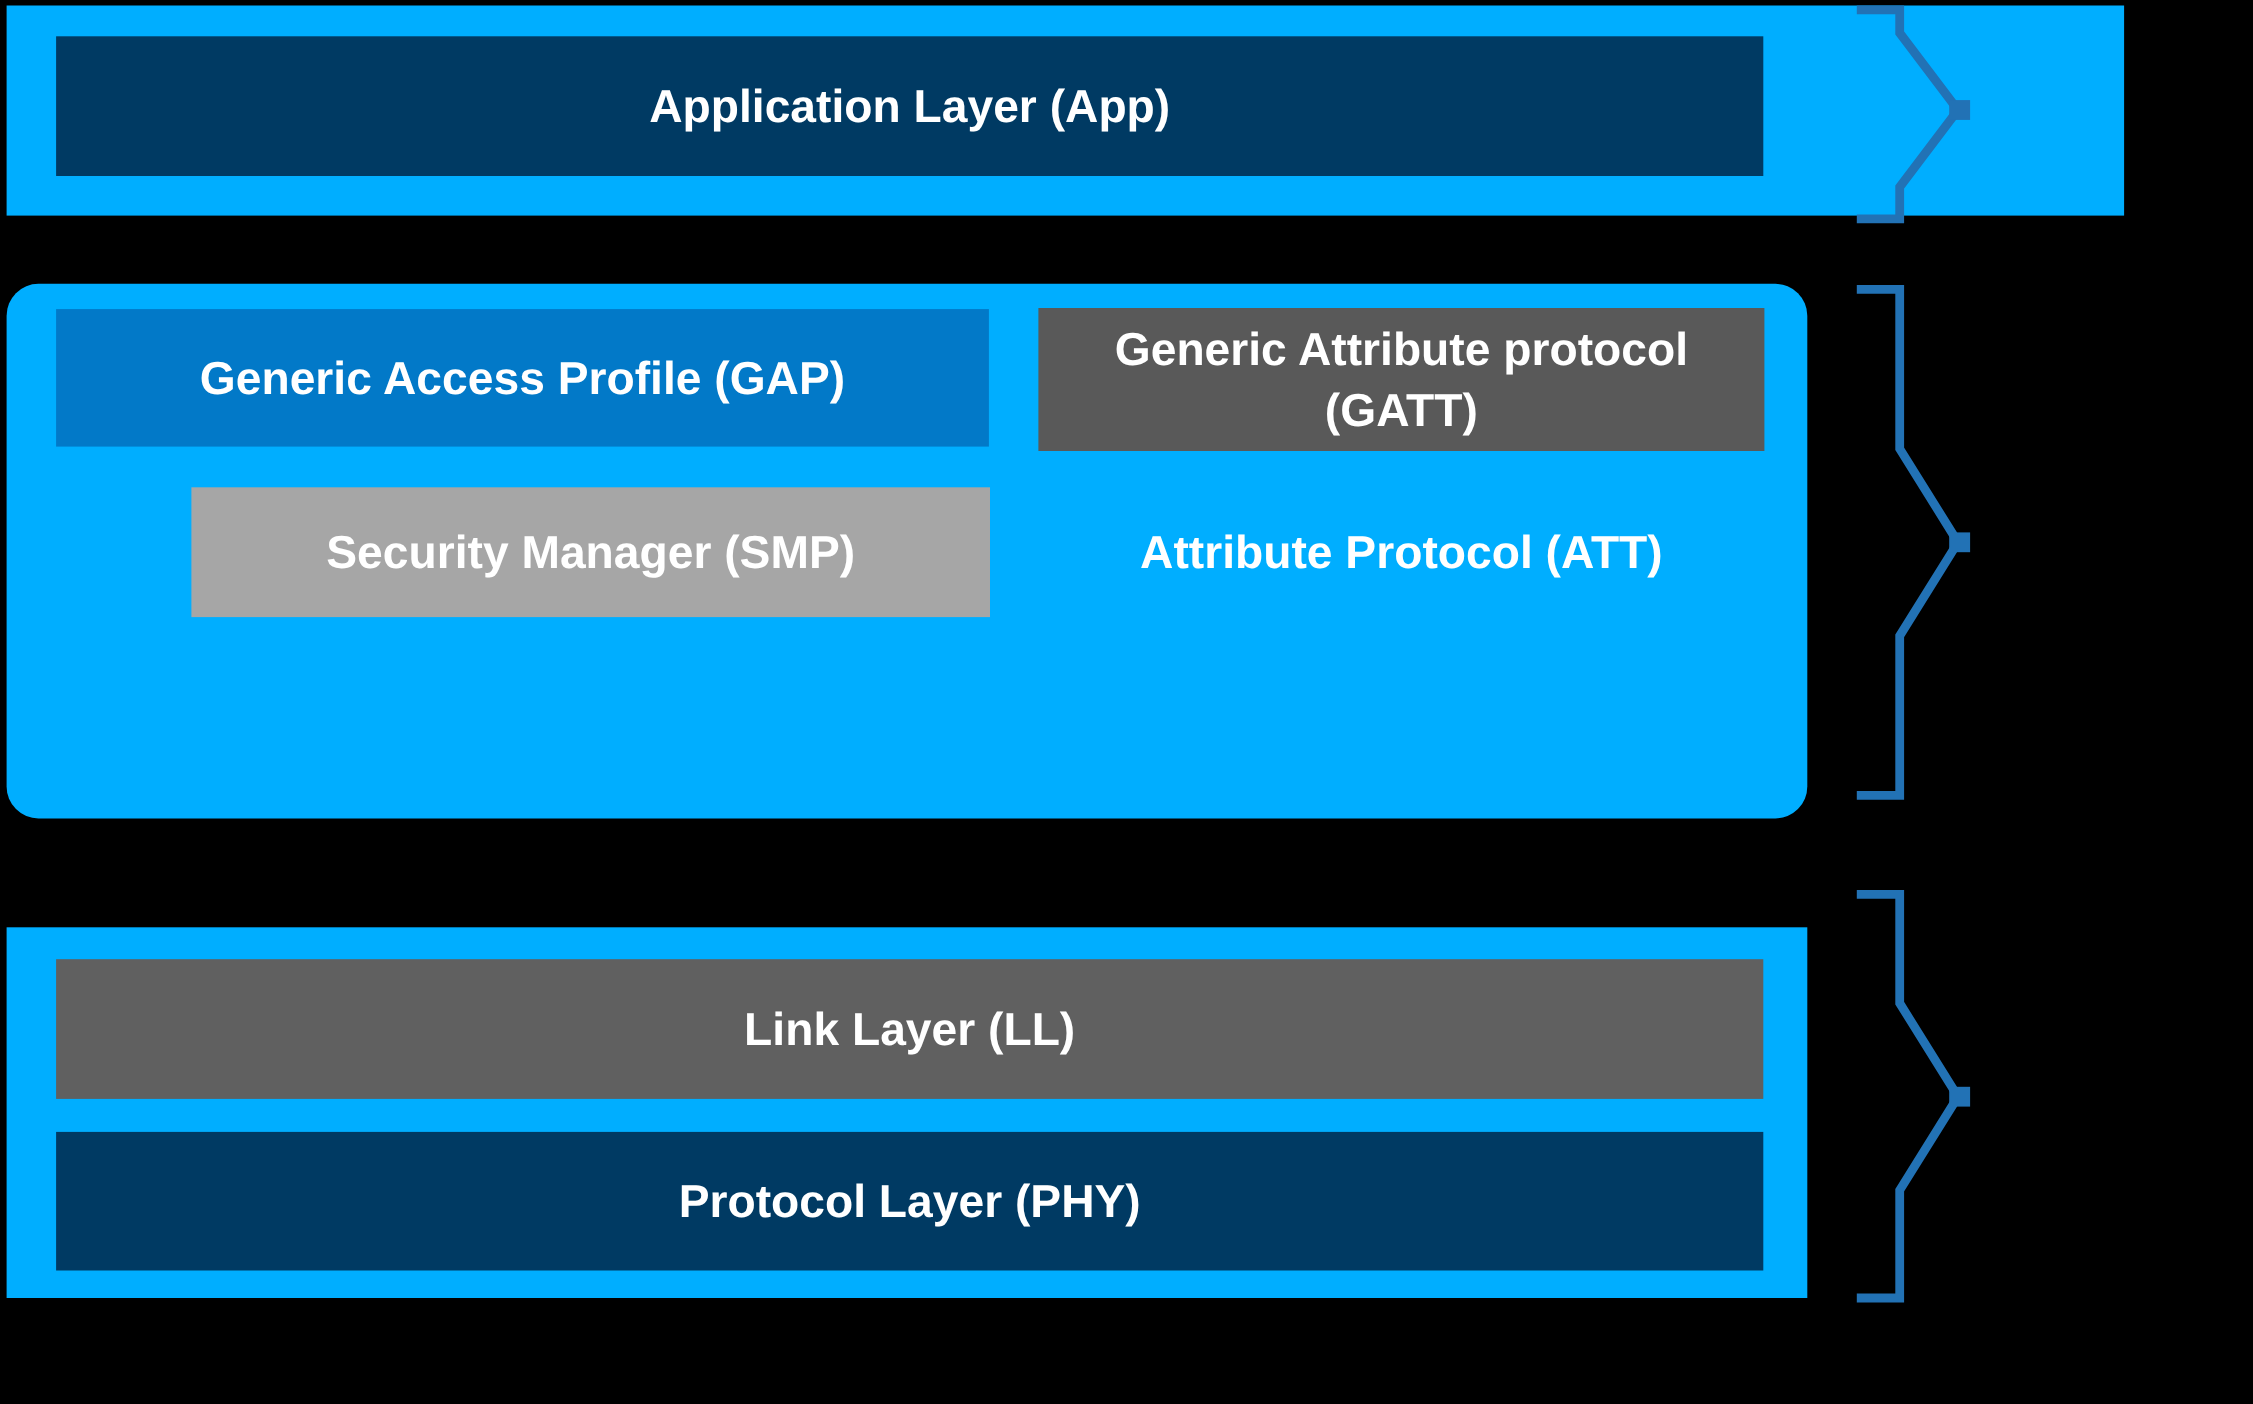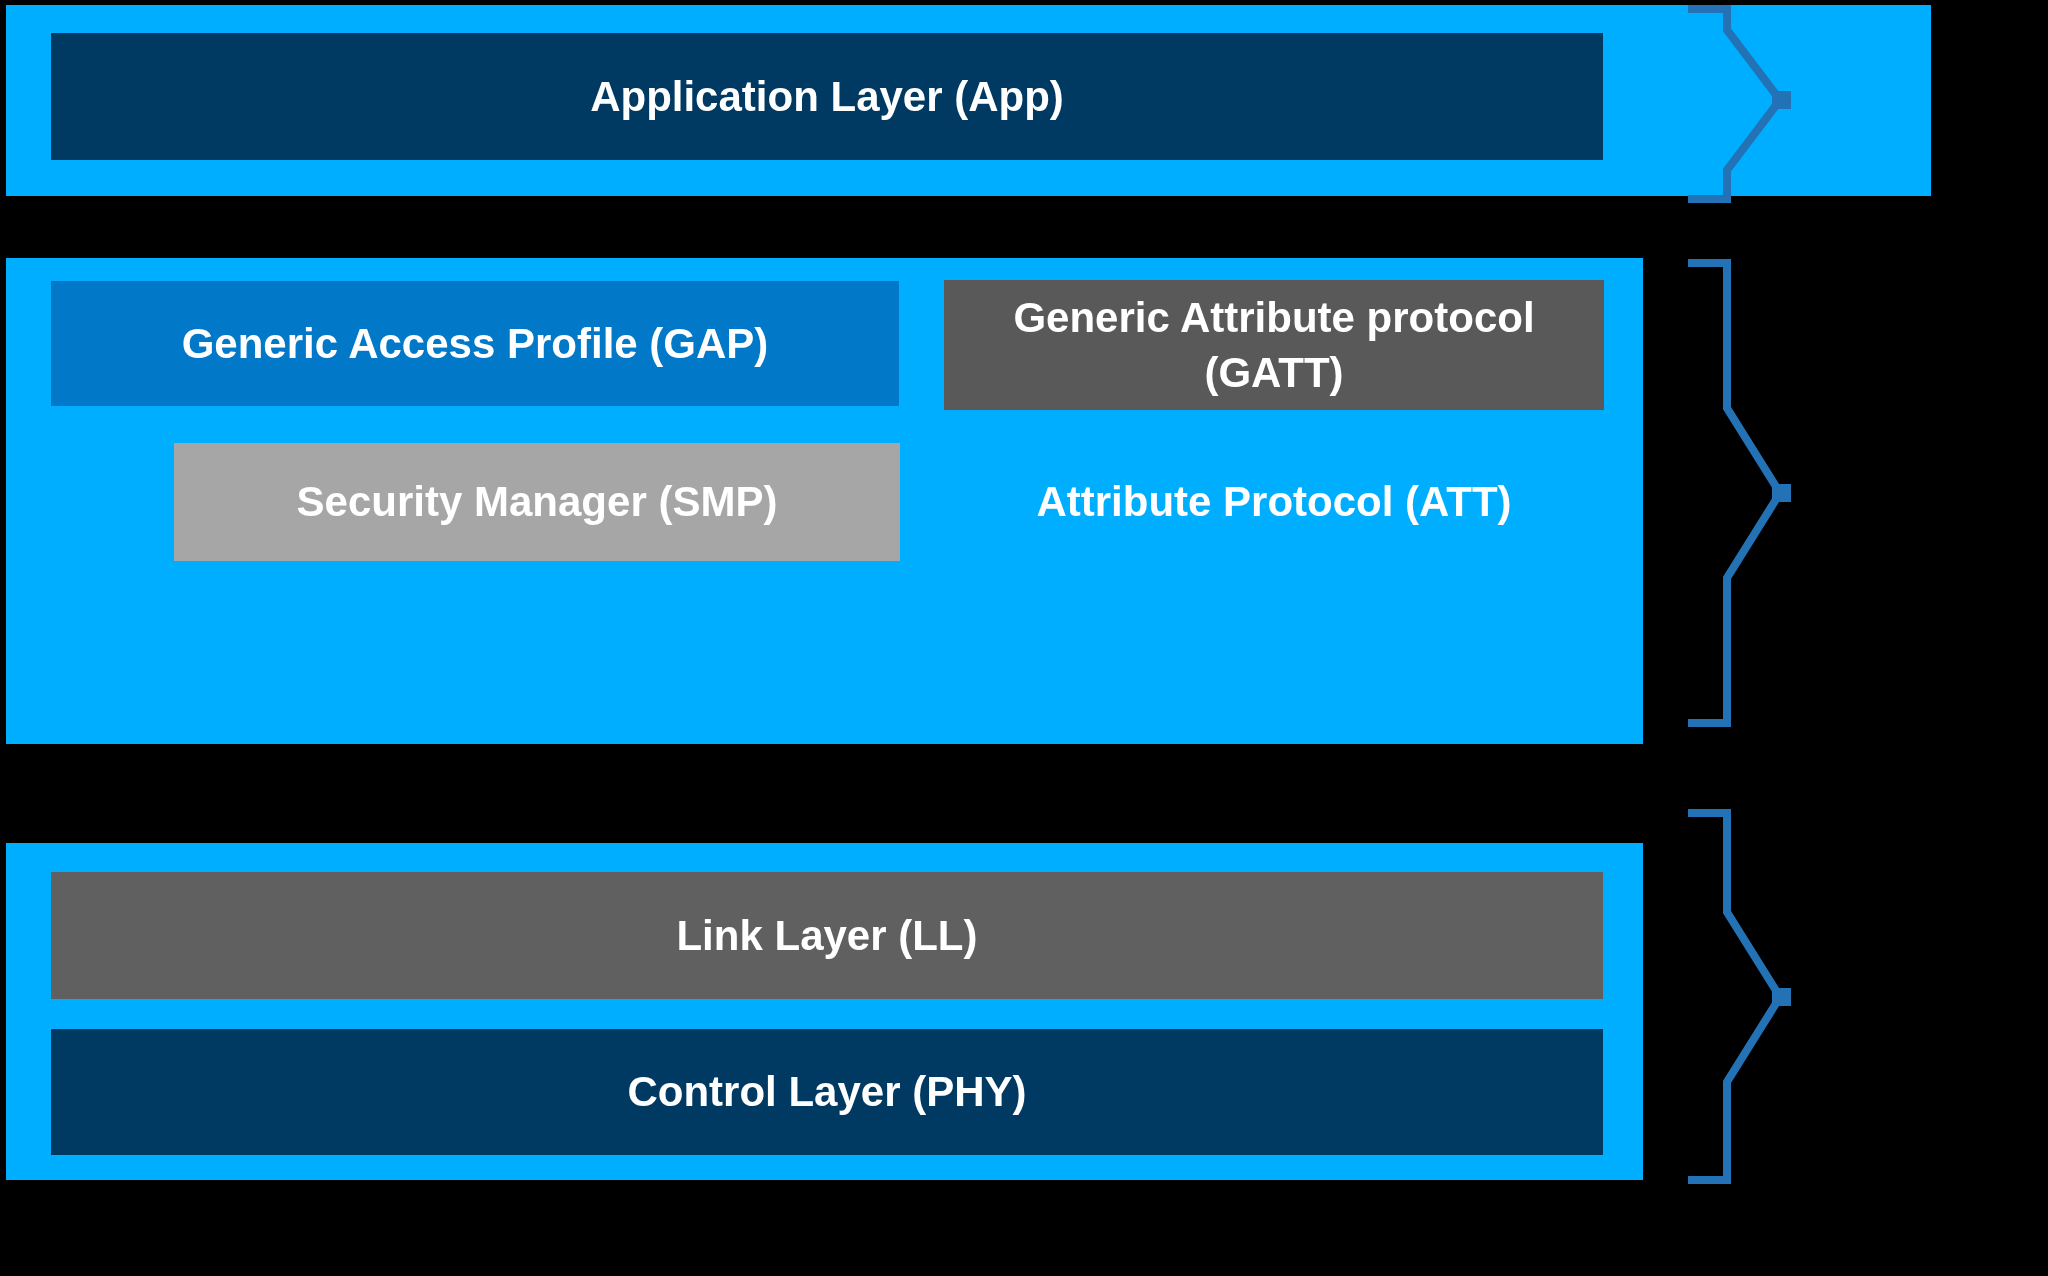--- a/index.html
+++ b/index.html
@@ -8,21 +8,21 @@
     --l2cap_box_bg:#2B2B2B; --ll_box_bg:#606060; --phy_box_bg:#003A63;
     --brace:#2272B5; --label_text:#FFFFFF;
   }
   html,body{margin:0;padding:0;background:var(--canvas_bg);}
   .canvas{
     position:relative;width:2048px;height:1276px;background:var(--canvas_bg);
     font-family:"Liberation Sans","DejaVu Sans",sans-serif;overflow:hidden;
   }
   .panel{position:absolute;background:var(--section_bg);}
   #panel-top{left:6px;top:5px;width:1925px;height:191px;}
-  #panel-middle{left:6px;top:258px;width:1637px;height:486px;}
+  #panel-middle{left:6px;top:258px;width:1637px;height:486px;border-radius:29px;}
   #panel-bottom{left:6px;top:843px;width:1637px;height:337px;}
   .box,.plain-label{
     position:absolute;display:flex;flex-direction:column;align-items:center;justify-content:center;
     color:var(--label_text);font-size:42px;font-weight:600;line-height:1.32;text-align:center;
   }
   #box-app{left:45px;top:28px;width:1552px;height:127px;background:var(--app_box_bg);}
   #box-gap{left:45px;top:23px;width:848px;height:125px;background:var(--gap_box_bg);}
   #box-gatt{left:938px;top:22px;width:660px;height:130px;background:var(--gatt_box_bg);}
   #box-smp{left:168px;top:185px;width:726px;height:118px;background:var(--smp_box_bg);}
   #label-att{left:938px;top:185px;width:660px;height:118px;text-align:center;}
@@ -58,21 +58,21 @@
     <div class="plain-label" id="label-att">
       <span>Attribute Protocol (ATT)</span>
     </div>
   </section>
 
   <section class="panel" id="panel-bottom">
     <div class="box" id="box-ll">
       <span>Link Layer (LL)</span>
     </div>
     <div class="box" id="box-phy">
-      <span>Control Layer (PHY)</span>
+      <span>Protocol Layer (PHY)</span>
     </div>
   </section>
 
   <svg class="braces-overlay" width="2048" height="1276" viewBox="0 0 2048 1276">
     <g>
       <polyline class="brace-stroke" points="1692,9 1727,9 1727,30 1780,100 1727,170 1727,199 1692,199"></polyline>
       <rect class="brace-nub" x="1772" y="91" width="19" height="18"></rect>
     </g>
     <g>
       <polyline class="brace-stroke" points="1692,263 1727,263 1727,408 1780,493 1727,578 1727,723 1692,723"></polyline>

